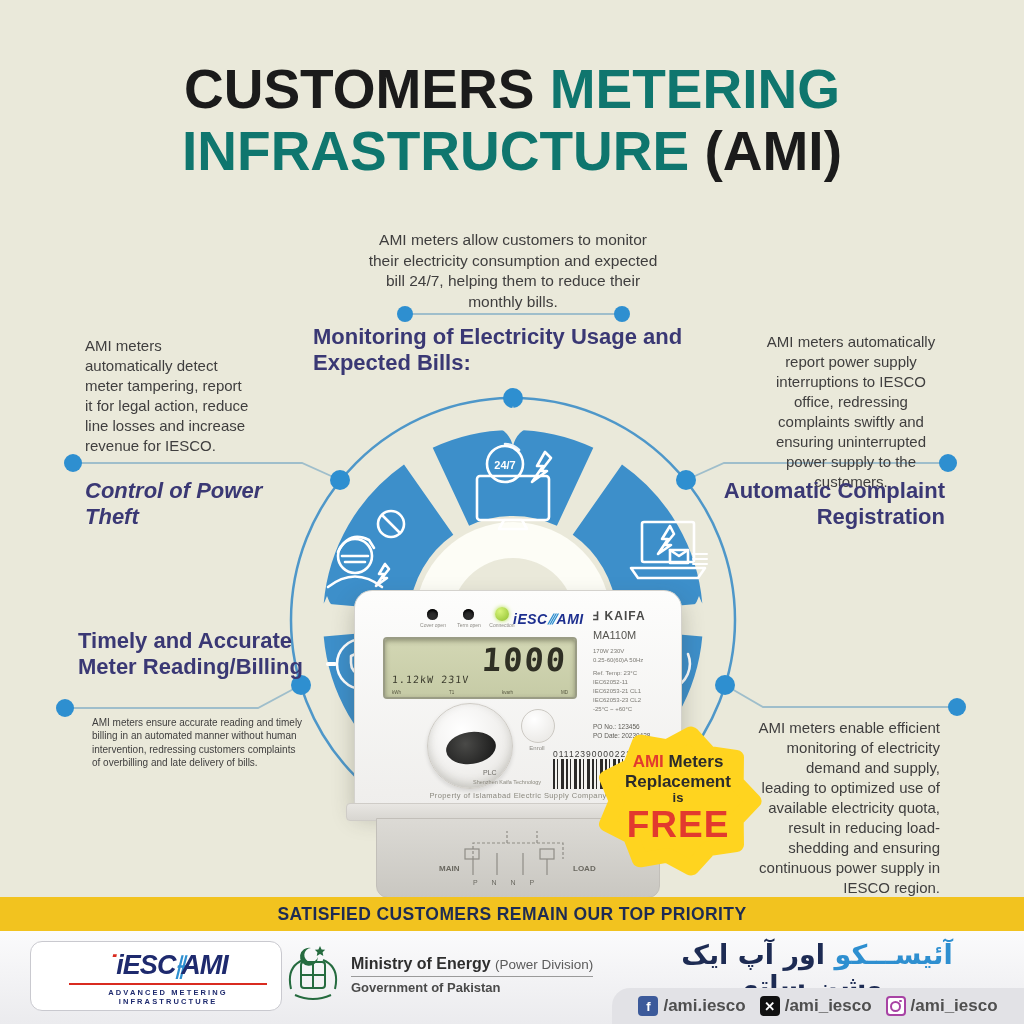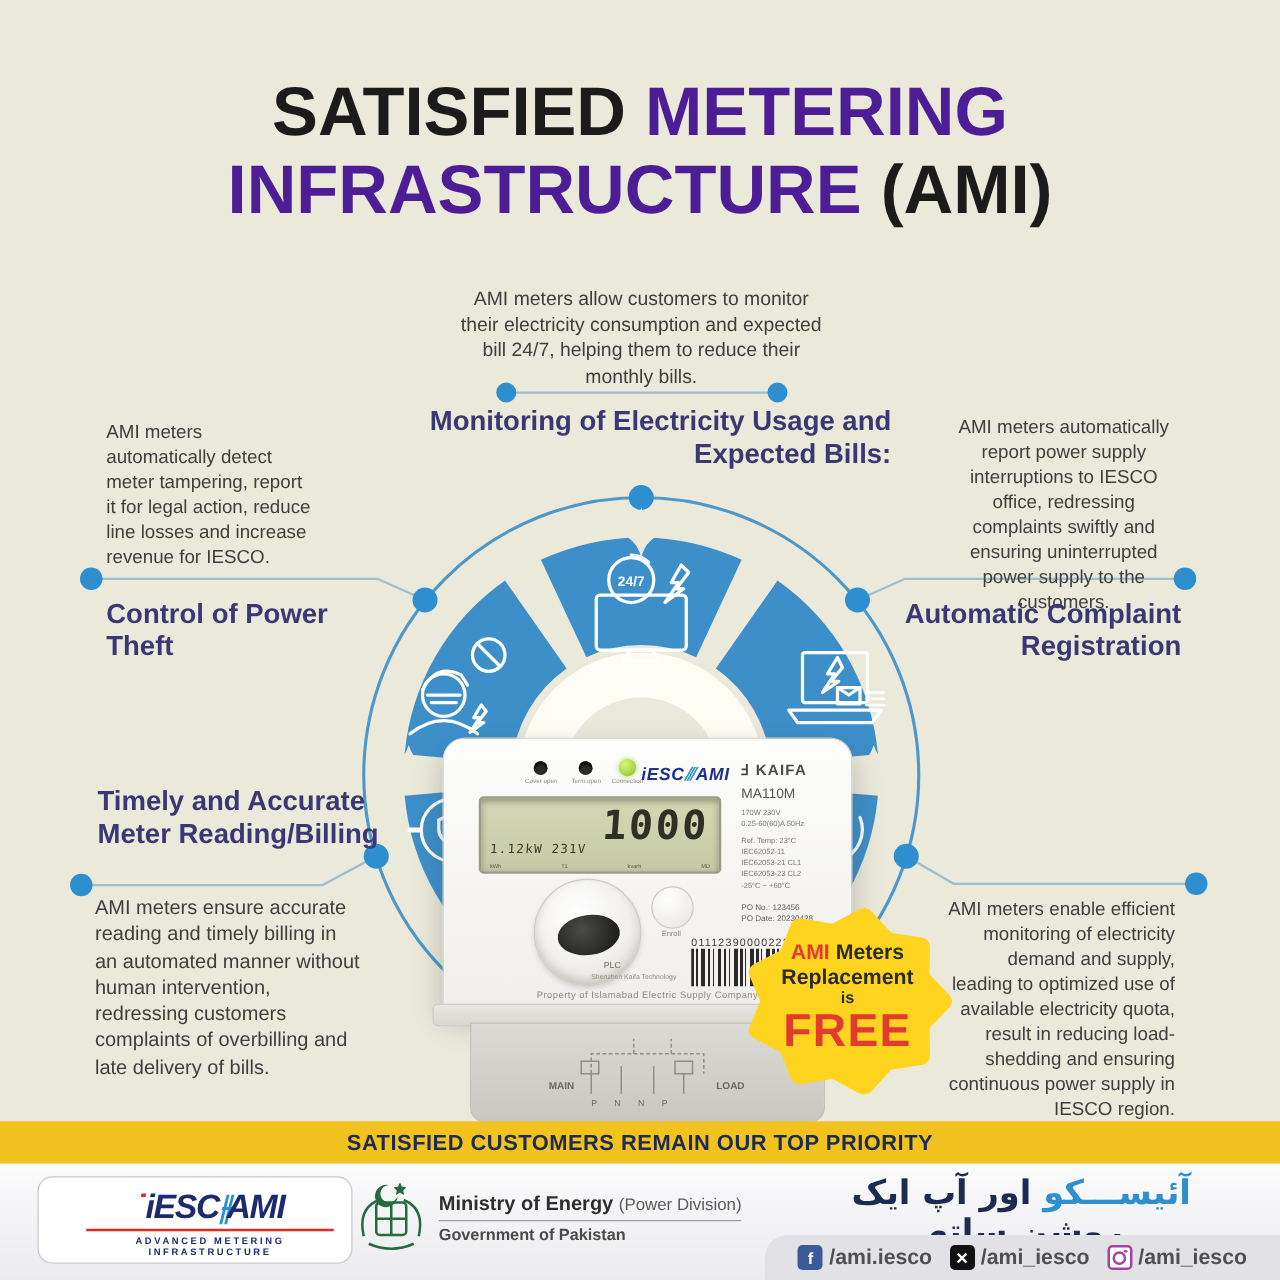--- a/index.html
+++ b/index.html
@@ -3,33 +3,33 @@
 <meta charset="utf-8">
 <style>
   html,body{margin:0;padding:0;background:#777;}
   #poster{position:relative;width:1024px;height:1024px;background:#eae9da;overflow:hidden;
           font-family:"Liberation Sans",sans-serif;color:#3f3e3e;}
   .abs{position:absolute;}
 
   
   #title{top:58px;left:0;width:1024px;text-align:center;font-weight:900;
          font-size:55px;line-height:1.13;letter-spacing:0px;color:#1b1b1b;}
-  #title .blue{color:#4c1d95;margin-top:20px;}
+  #title .blue{color:#0f766e;margin-top:20px;}
 
   
   .para{font-size:15.5px;line-height:1.33;color:#3f3e3e;font-weight:500;}
   .head{font-weight:800;color:#3a3874;line-height:1.18;}
   #intro{top:230px;left:363px;width:300px;text-align:center;}
-  #h-monitor{top:324px;left:313px;width:400px;text-align:right;font-size:22px;}
+  #h-monitor{top:324px;left:313px;width:400px;text-align:left;font-size:22px;}
   #p-theft{top:336px;left:85px;width:165px;text-align:left;font-size:15px;}
-  #h-theft{top:478px;left:85px;width:220px;font-size:22px;}
+  #h-theft{top:478px;left:85px;width:220px;font-size:22px;font-style:italic;}
   #p-complaint{top:332px;left:760px;width:182px;text-align:center;font-size:15px;}
   #h-complaint{top:478px;left:700px;width:245px;font-size:22px;text-align:right;}
   #h-billing{top:628px;left:78px;width:240px;font-size:22px;}
-  #p-billing{top:716px;left:76px;width:212px;font-size:16px;}
+  #p-billing{top:716px;left:92px;width:212px;font-size:10px;}
   #h-load{top:650px;left:700px;width:240px;font-size:22px;text-align:right;}
   #p-load{top:718px;left:755px;width:185px;text-align:right;font-size:15px;}
 
   
   #meter{top:590px;left:354px;width:326px;height:216px;background:linear-gradient(#fdfdfc,#efeeec);
          border:1px solid #d4d2cd;border-radius:18px 18px 6px 6px;box-shadow:0 10px 22px rgba(60,60,50,.28);}
   #meter-flange{top:803px;left:346px;width:342px;height:16px;background:linear-gradient(#e8e6e2,#d8d6d1);
         border-radius:4px;border:1px solid #cfccc7;}
   #meter-term{top:818px;left:376px;width:282px;height:78px;background:linear-gradient(#dcdad5,#c9c7c1);
         border:1px solid #c2bfb9;border-radius:0 0 12px 12px;}
@@ -195,21 +195,21 @@
         <path d="M24,-10 A26,26 0 0 1 9,24"></path>
         <path d="M-9,-24 l-7,-2 M-9,-24 l1,7"></path>
         <path d="M9,24 l7,2 M9,24 l-1,-7"></path>
         <text x="2" y="6" text-anchor="middle" font-size="14" font-weight="bold" fill="#fff" stroke="none">24/7</text>
         <path d="M-30 -12 l-7 12 h6 l-9 14 l12 -9 h-5 l8 -11 z"></path>
       </g>
     </g>
   </svg>
 
   <div id="title" class="abs">
-    <div><span>SATISFIED</span>
+    <div><span>CUSTOMERS</span>
       <span class="blue">METERING</span></div>
     <div><span class="blue">INFRASTRUCTURE</span>
       <span>(AMI)</span></div>
   </div>
 
   <div id="intro" class="abs para">AMI meters allow customers to monitor their electricity consumption and expected bill 24/7, helping them to reduce their monthly bills.</div>
   <div id="h-monitor" class="abs head">Monitoring of Electricity Usage and Expected Bills:</div>
 
   <div id="p-theft" class="abs para">AMI meters automatically detect meter tampering, report it for legal action, reduce line losses and increase revenue for IESCO.</div>
   <div id="h-theft" class="abs head">Control of Power Theft</div>

